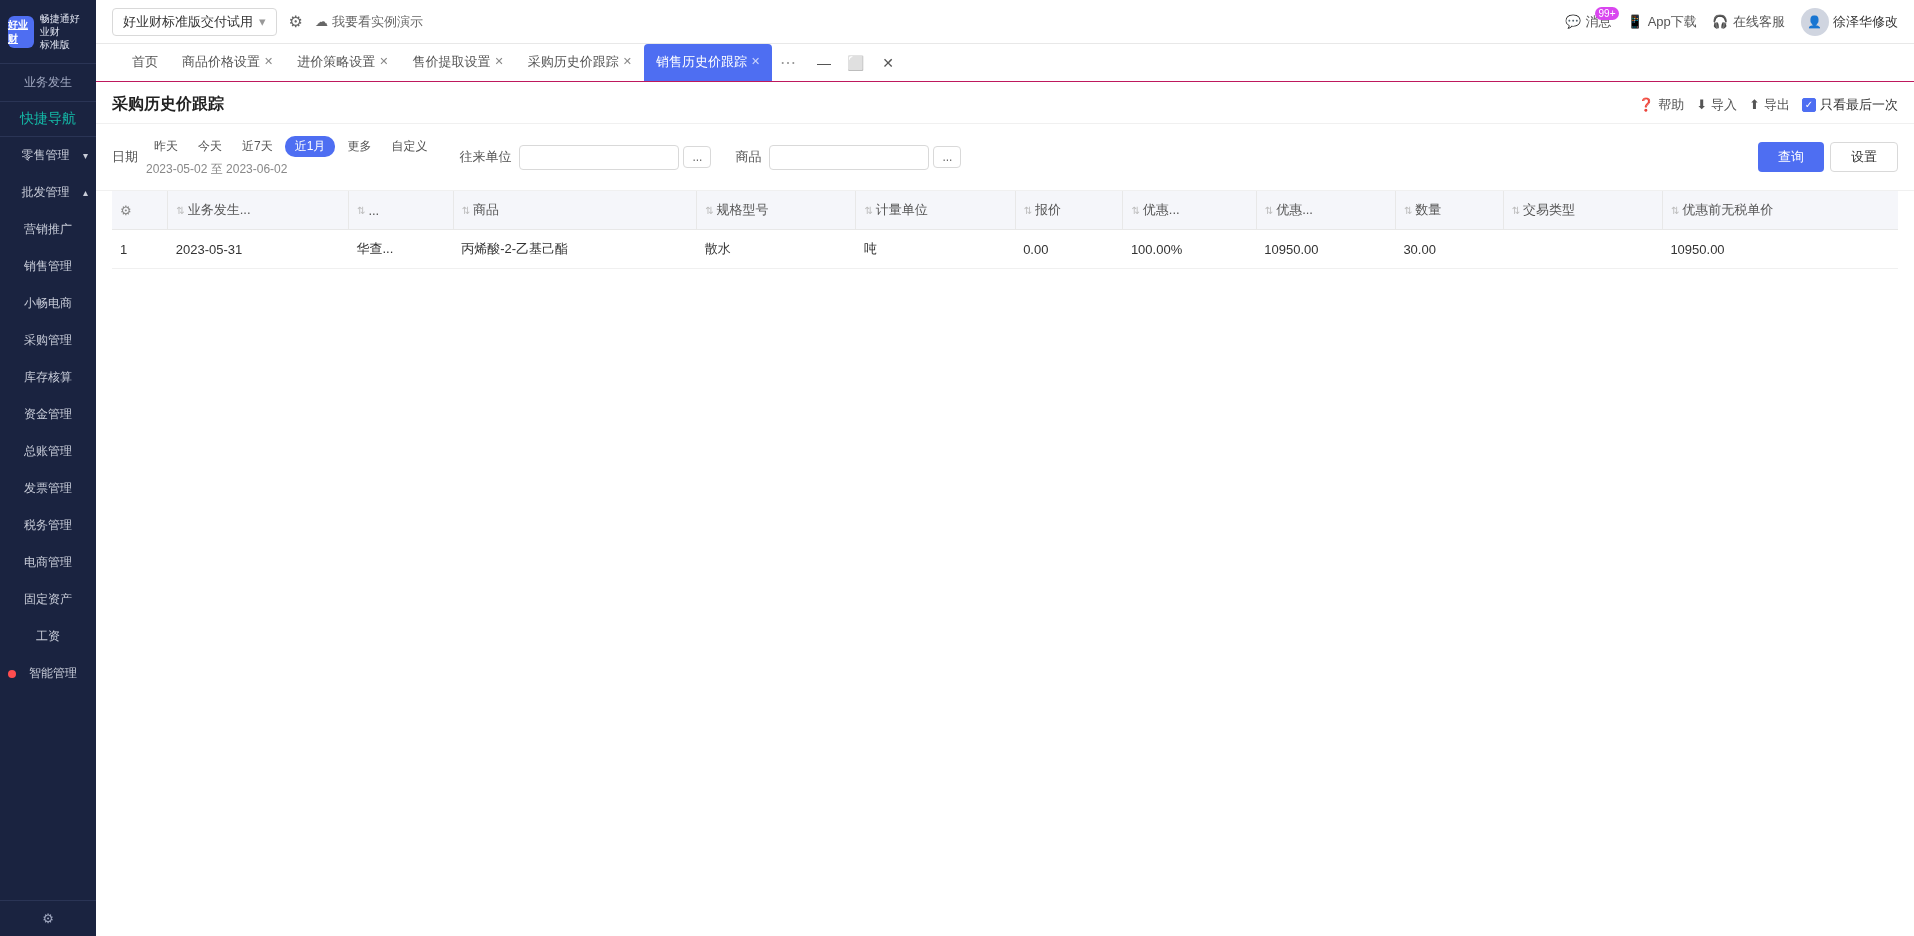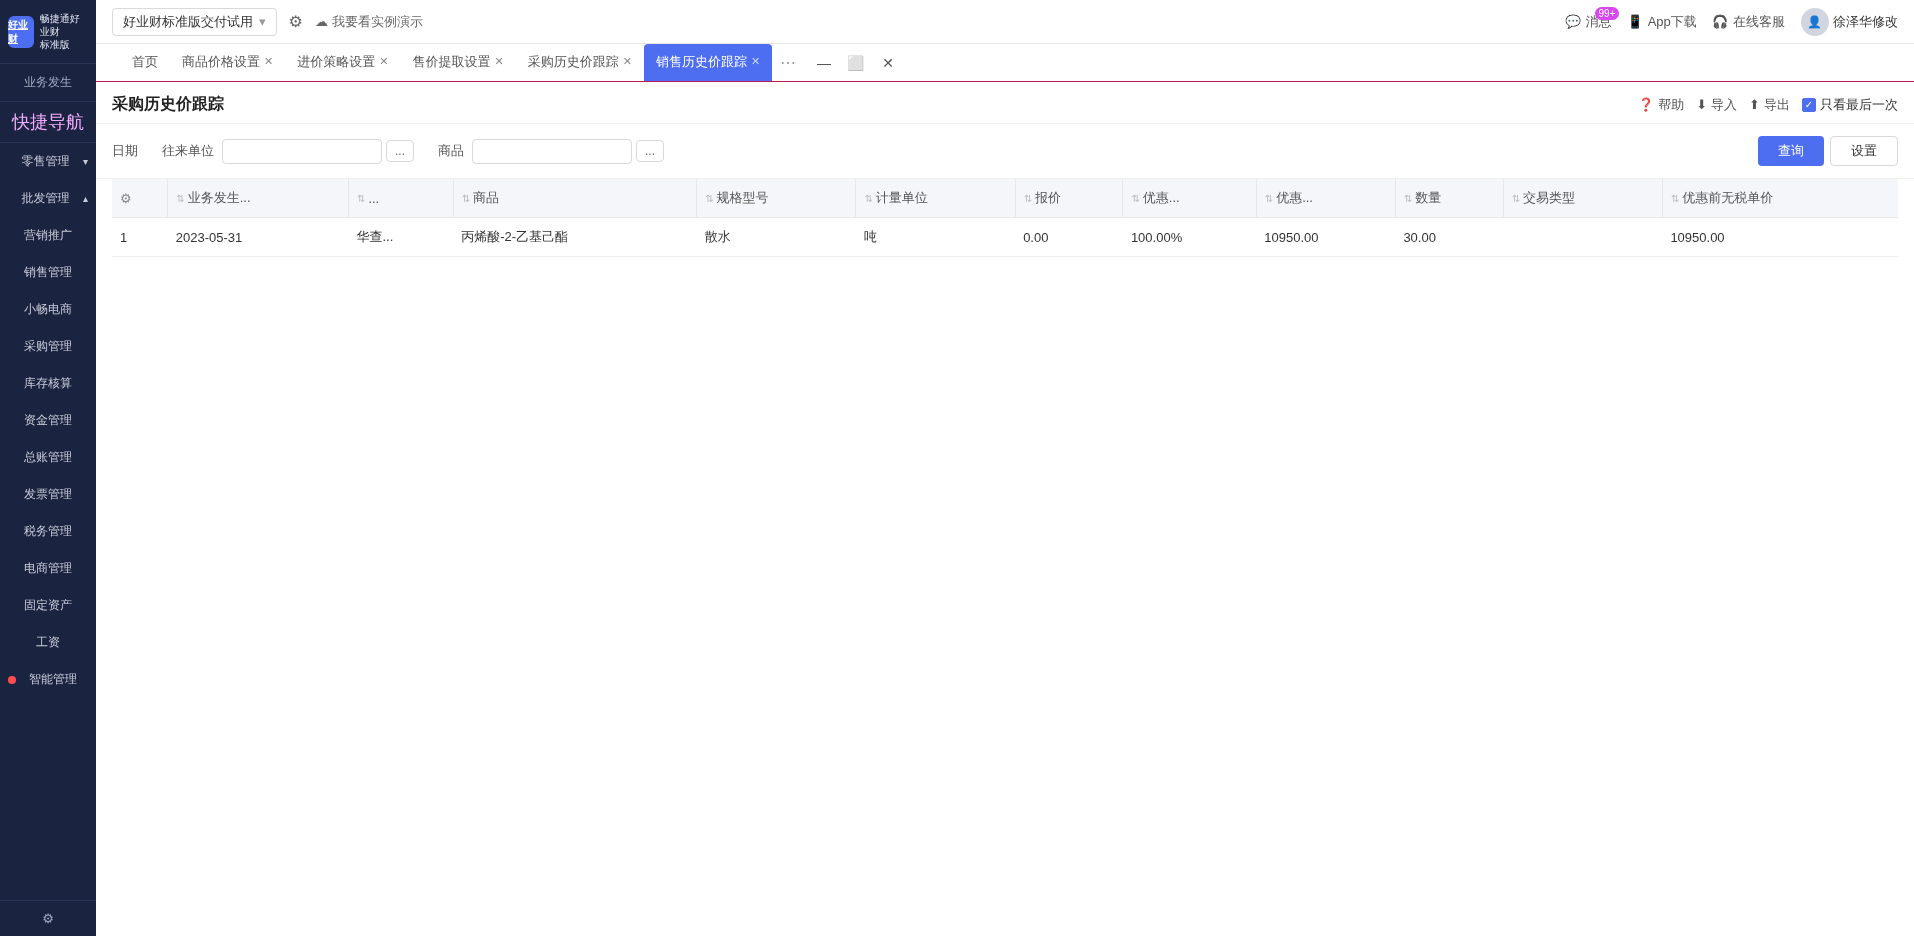--- a/index.html
+++ b/index.html
@@ -35,22 +35,22 @@
     .sidebar-search {
       padding: 10px 8px;
       color: #a0a8c0;
       font-size: 12px;
       text-align: center;
       cursor: pointer;
       border-bottom: 1px solid #2a3455;
     }
     .sidebar-quick-nav {
       padding: 8px;
-      font-size: 18px;
-      color: #f0abfc;
+      font-size: 14px;
+      color: #14b8a6;
       text-align: center;
       cursor: pointer;
       border-bottom: 1px solid #2a3455;
     }
     .sidebar-menu-item {
       padding: 10px 8px;
       text-align: center;
       font-size: 12px;
       color: #c8ccd8;
       cursor: pointer;
@@ -556,20 +556,31 @@
         <div class="page-action-checkbox">
           <div class="checkbox-box">✓</div>
           <span>只看最后一次</span>
         </div>
       </div>
     </div>
 
     <div class="filter-area">
       <div class="filter-group">
         <span class="filter-label">日期</span>
+        <div style="display:flex; flex-direction:column; gap:2px;">
+          <div class="date-options">
+            <span class="date-btn">昨天</span>
+            <span class="date-btn">今天</span>
+            <span class="date-btn">近7天</span>
+            <span class="date-btn active">近1月</span>
+            <span class="date-btn">更多</span>
+            <span class="date-btn">自定义</span>
+          </div>
+          <div class="date-range">2023-05-02 至 2023-06-02</div>
+        </div>
       </div>
 
       <div class="filter-group">
         <span class="filter-label">往来单位</span>
         <div class="filter-input-wrap">
           <input class="filter-input" type="text" placeholder="" style="">
           <span class="ellipsis-btn">...</span>
         </div>
       </div>
 

